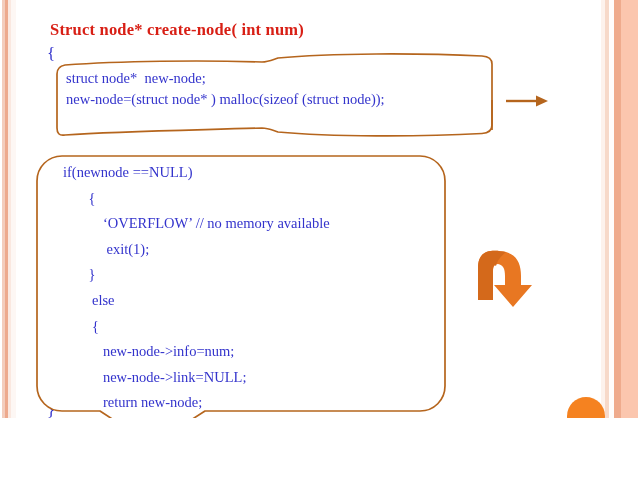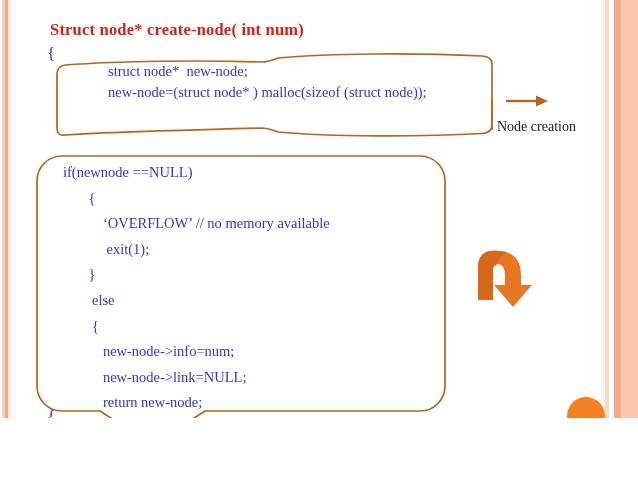--- a/index.html
+++ b/index.html
@@ -57,21 +57,21 @@
 
   
   .code {
     position: absolute;
     color: #3333cc;
     font-size: 14.5px;
     line-height: 20.5px;
     white-space: pre;
     font-family: "Liberation Serif", "DejaVu Serif", serif;
   }
-  #code-top  { left: 66px; top: 61px; margin-left: 42px;  }
+  #code-top  { left: 66px; top: 68px;  }
   #code-main { left: 63px; top: 160px; font-size: 14.5px; line-height: 25.6px; }
 
   
   .annot {
     position: absolute;
     color: #1a1a1a;
     font-size: 14px;
     white-space: nowrap;
     font-family: "Liberation Serif", "DejaVu Serif", serif;
   }
@@ -181,17 +181,16 @@
 <span>           ‘OVERFLOW’ // no memory available</span>
 <span>            exit(1);</span>
 <span>       }</span>
 <span>        else</span>
 <span>        {</span>
 <span>           new-node-&gt;info=num;</span>
 <span>           new-node-&gt;link=NULL;</span>
 <span>           return new-node;</span>
 <span>        }</span></div>
 
-  <div class="annot" id="annot-node-creation">Node creation</div>
 
   <div id="orange-dot"></div>
 
 </div>
 
 </body></html>

